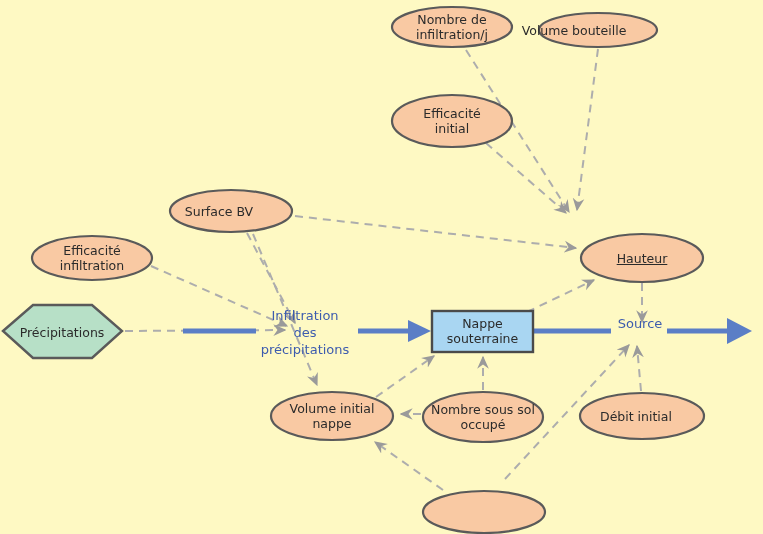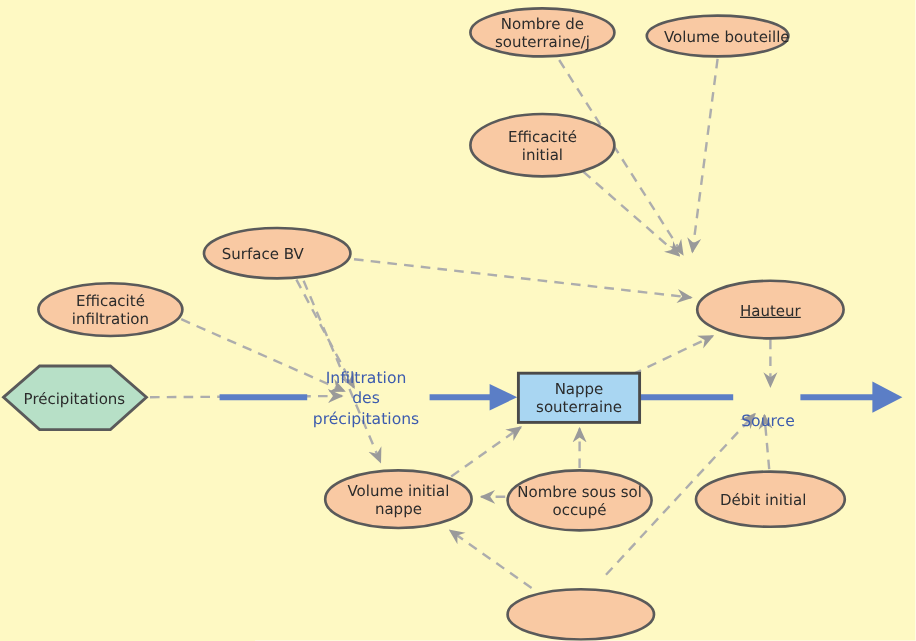--- a/index.html
+++ b/index.html
@@ -69,23 +69,23 @@
       <ellipse cx="483" cy="417" rx="60" ry="25"></ellipse>
       <ellipse cx="642" cy="416" rx="62" ry="23"></ellipse>
       <ellipse cx="484" cy="512" rx="61" ry="21"></ellipse>
     </g>
     <polygon points="3,331 33,305 92,305 122,331 92,358 33,358" fill="#B7E0C7" stroke="#5a5a5a" stroke-width="2.4"></polygon>
     <rect x="432" y="311" width="101" height="41" fill="#A9D6F2" stroke="#4a4a4a" stroke-width="2.4"></rect>
   </svg>
 
   <div class="lbl" style="left:392px;top:12px;width:120px;height:30px;">
     <span>Nombre de</span>
-    <span>souterraine/j</span>
+    <span>infiltration/j</span>
   </div>
-  <div class="lbl" style="left:538px;top:22px;width:120px;height:16px;align-items:flex-end;">
+  <div class="lbl" style="left:514px;top:22px;width:120px;height:16px;">
     <span>Volume bouteille</span>
   </div>
   <div class="lbl" style="left:392px;top:106px;width:120px;height:30px;">
     <span>Efficacité</span>
     <span>initial</span>
   </div>
   <div class="lbl" style="left:171px;top:203px;width:96px;height:16px;">
     <span>Surface BV</span>
   </div>
   <div class="lbl" style="left:32px;top:243px;width:120px;height:30px;">
@@ -112,17 +112,17 @@
   </div>
   <div class="lbl" style="left:582px;top:408px;width:108px;height:16px;">
     <span>Débit initial</span>
   </div>
 
   <div class="lbl flow-lbl" style="left:245px;top:307px;width:120px;height:51px;">
     <span>Infiltration</span>
     <span>des</span>
     <span>précipitations</span>
   </div>
-  <div class="lbl flow-lbl" style="left:598px;top:343px;width:84px;height:16px;">
+  <div class="lbl flow-lbl" style="left:598px;top:315px;width:84px;height:16px;">
     <span>Source</span>
   </div>
 
 </div>
 
 </body></html>

